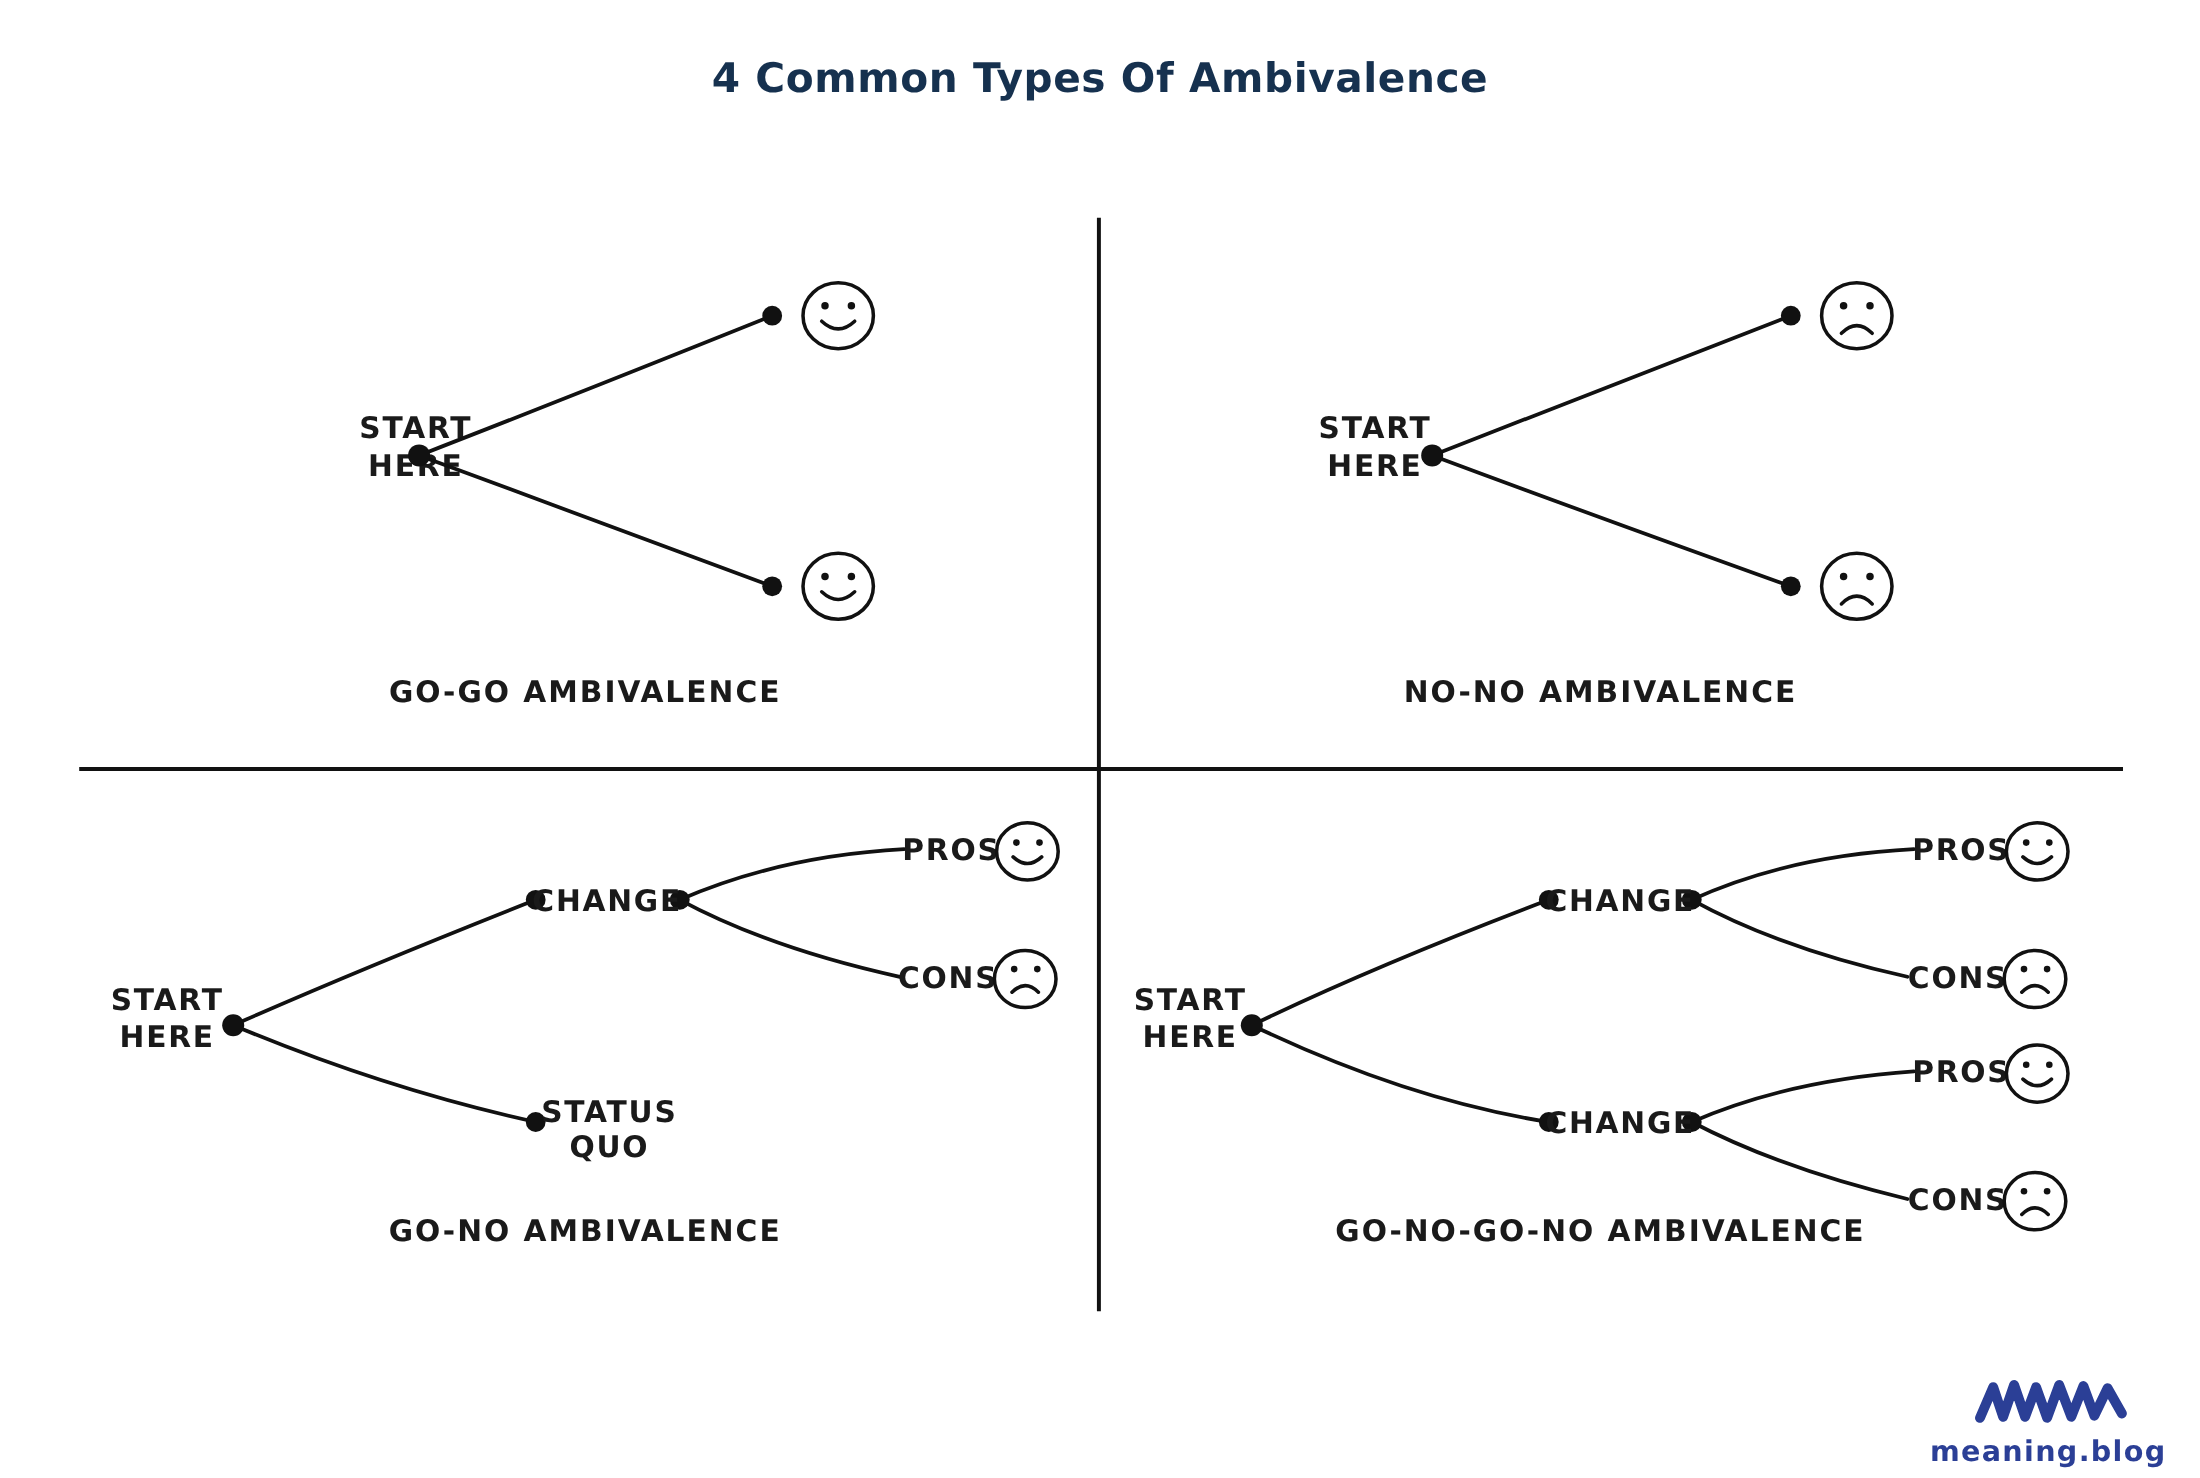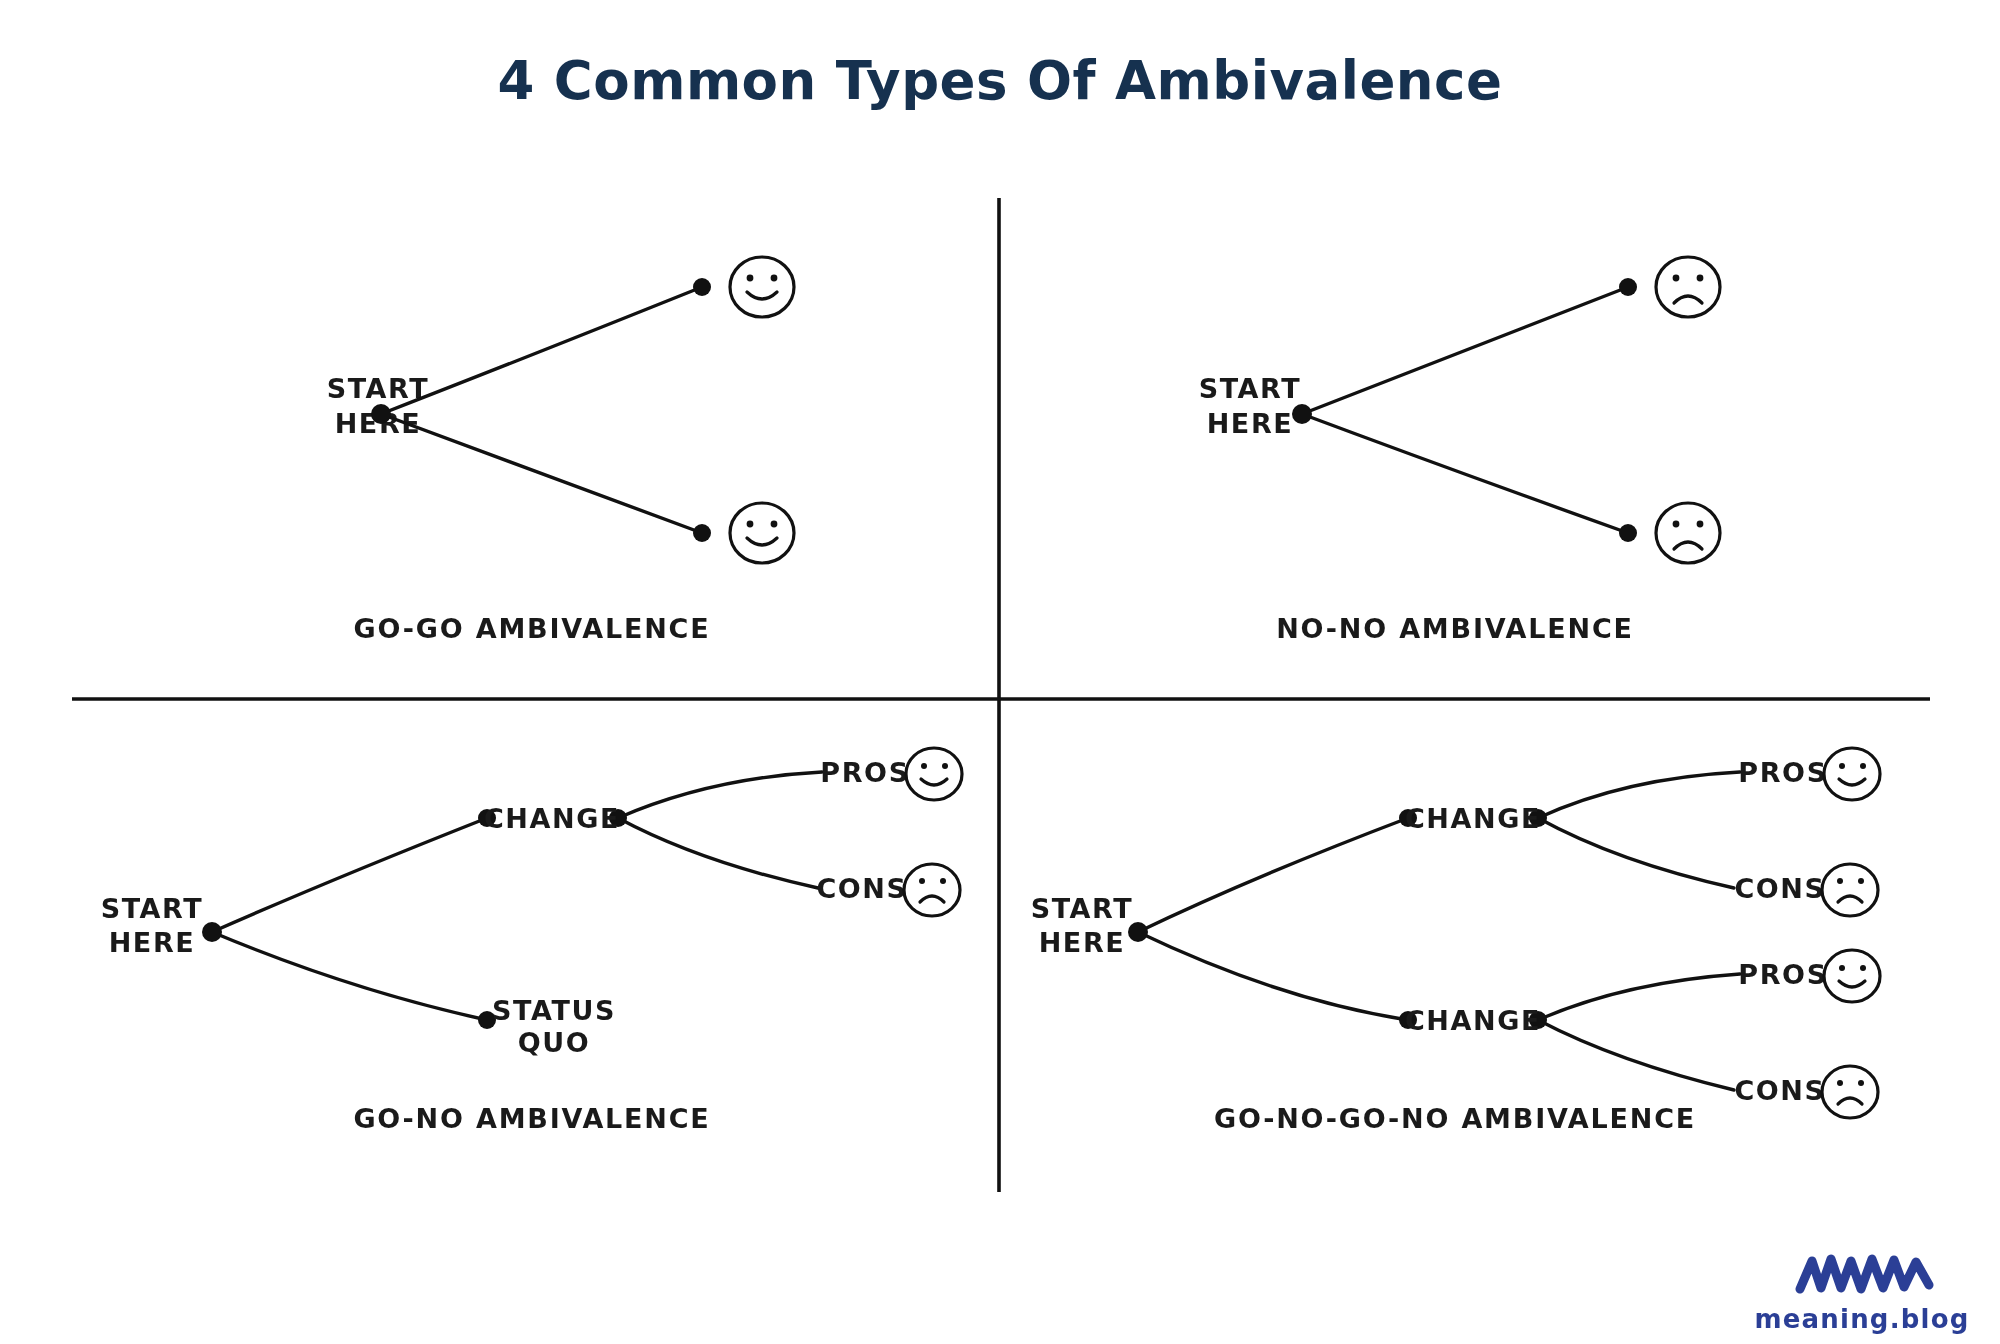--- a/index.html
+++ b/index.html
@@ -22,21 +22,21 @@
     height: 1344px;
     background: #ffffff;
   }
   .page-title {
     position: absolute;
     left: 0;
     top: 50px;
     width: 2000px;
     text-align: center;
     font-family: "DejaVu Sans", sans-serif;
-    font-size: 53px;
+    font-size: 37px;
     font-weight: bold;
     letter-spacing: 0.5px;
     color: #16314f;
     white-space: nowrap;
   }
   svg#canvas {
     position: absolute;
     left: 0; top: 0;
     width: 2000px;
     height: 1344px;

